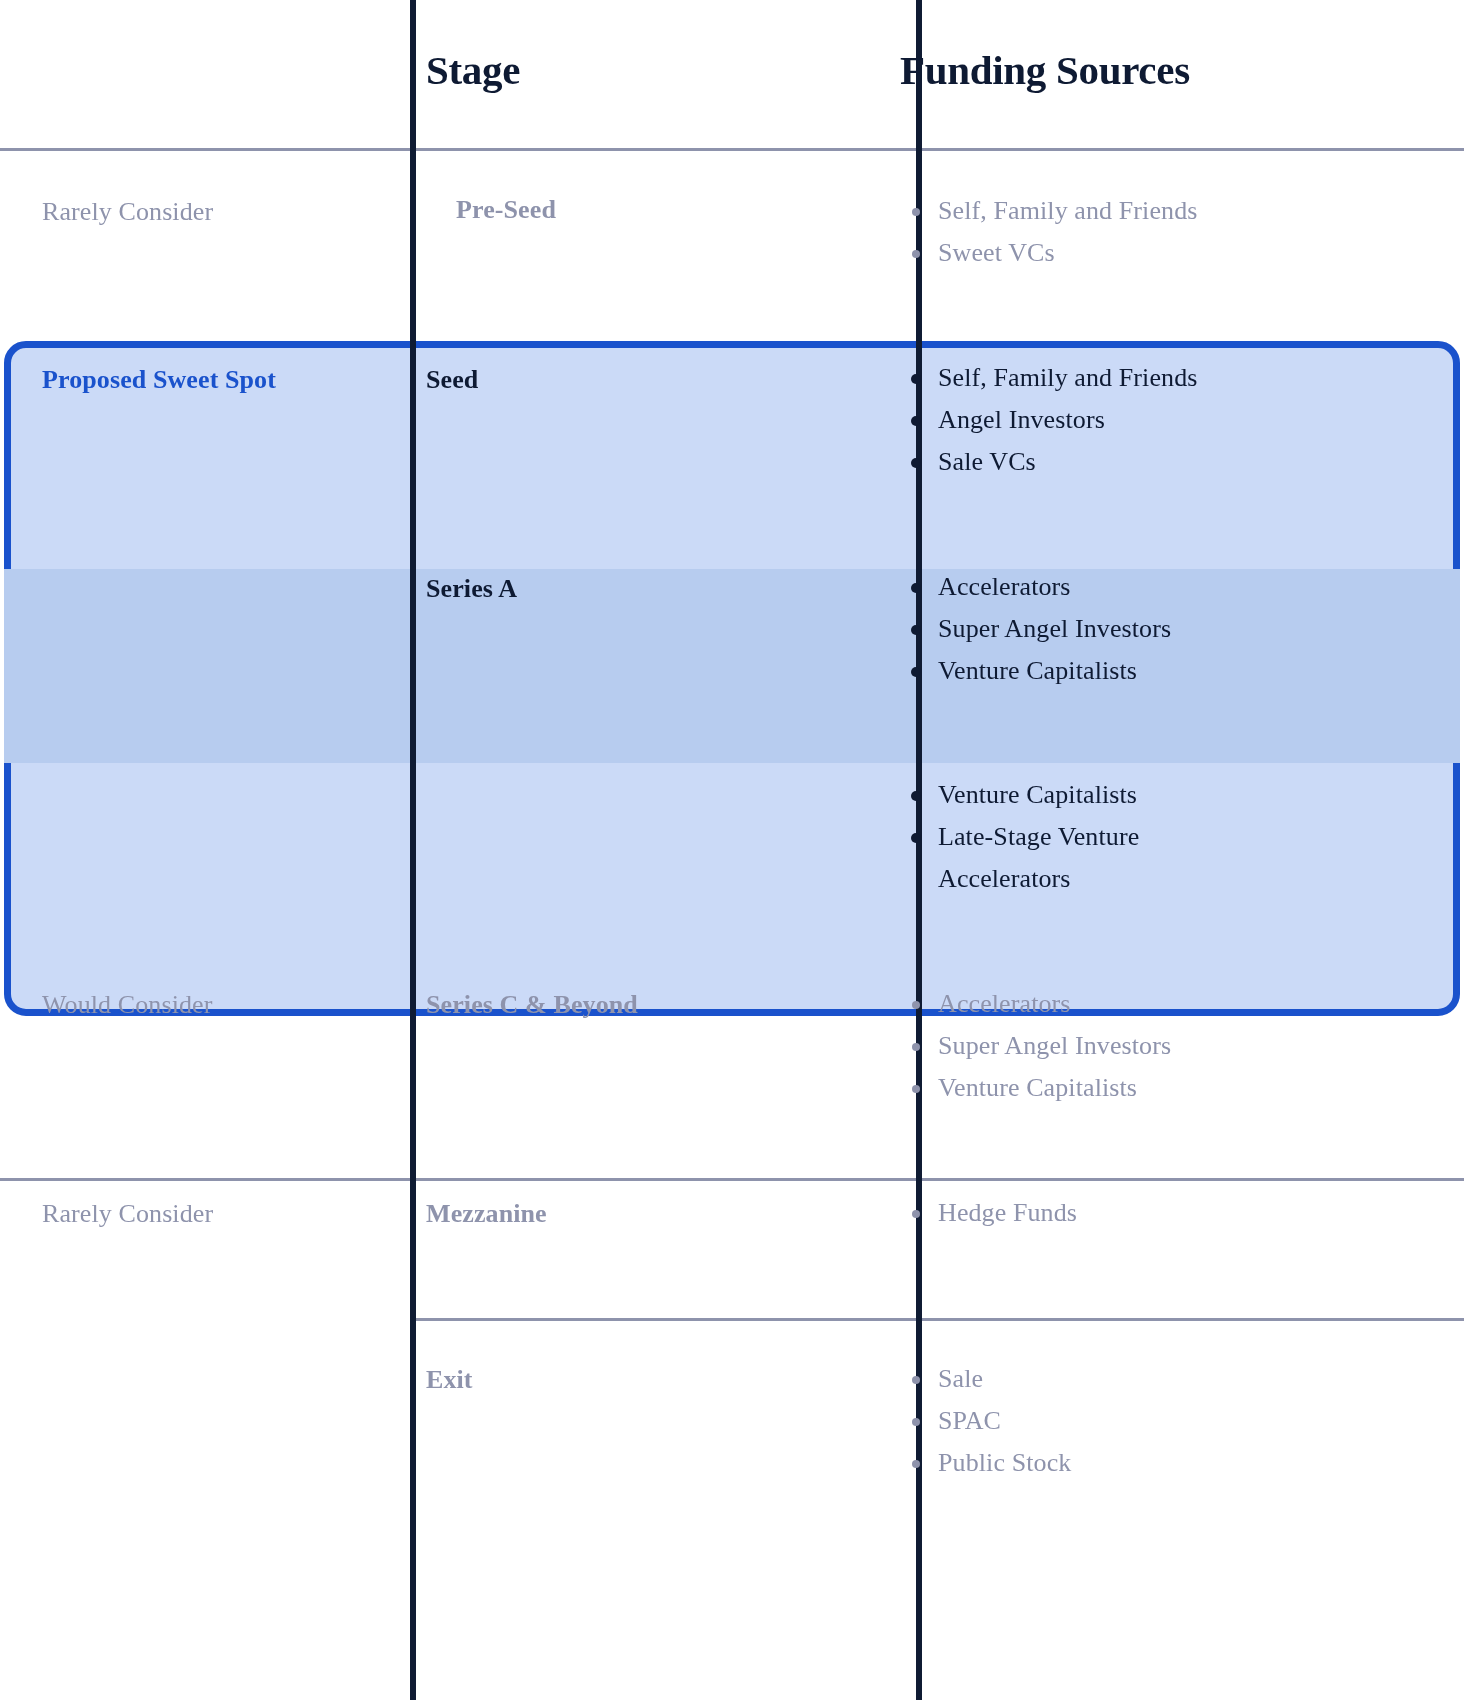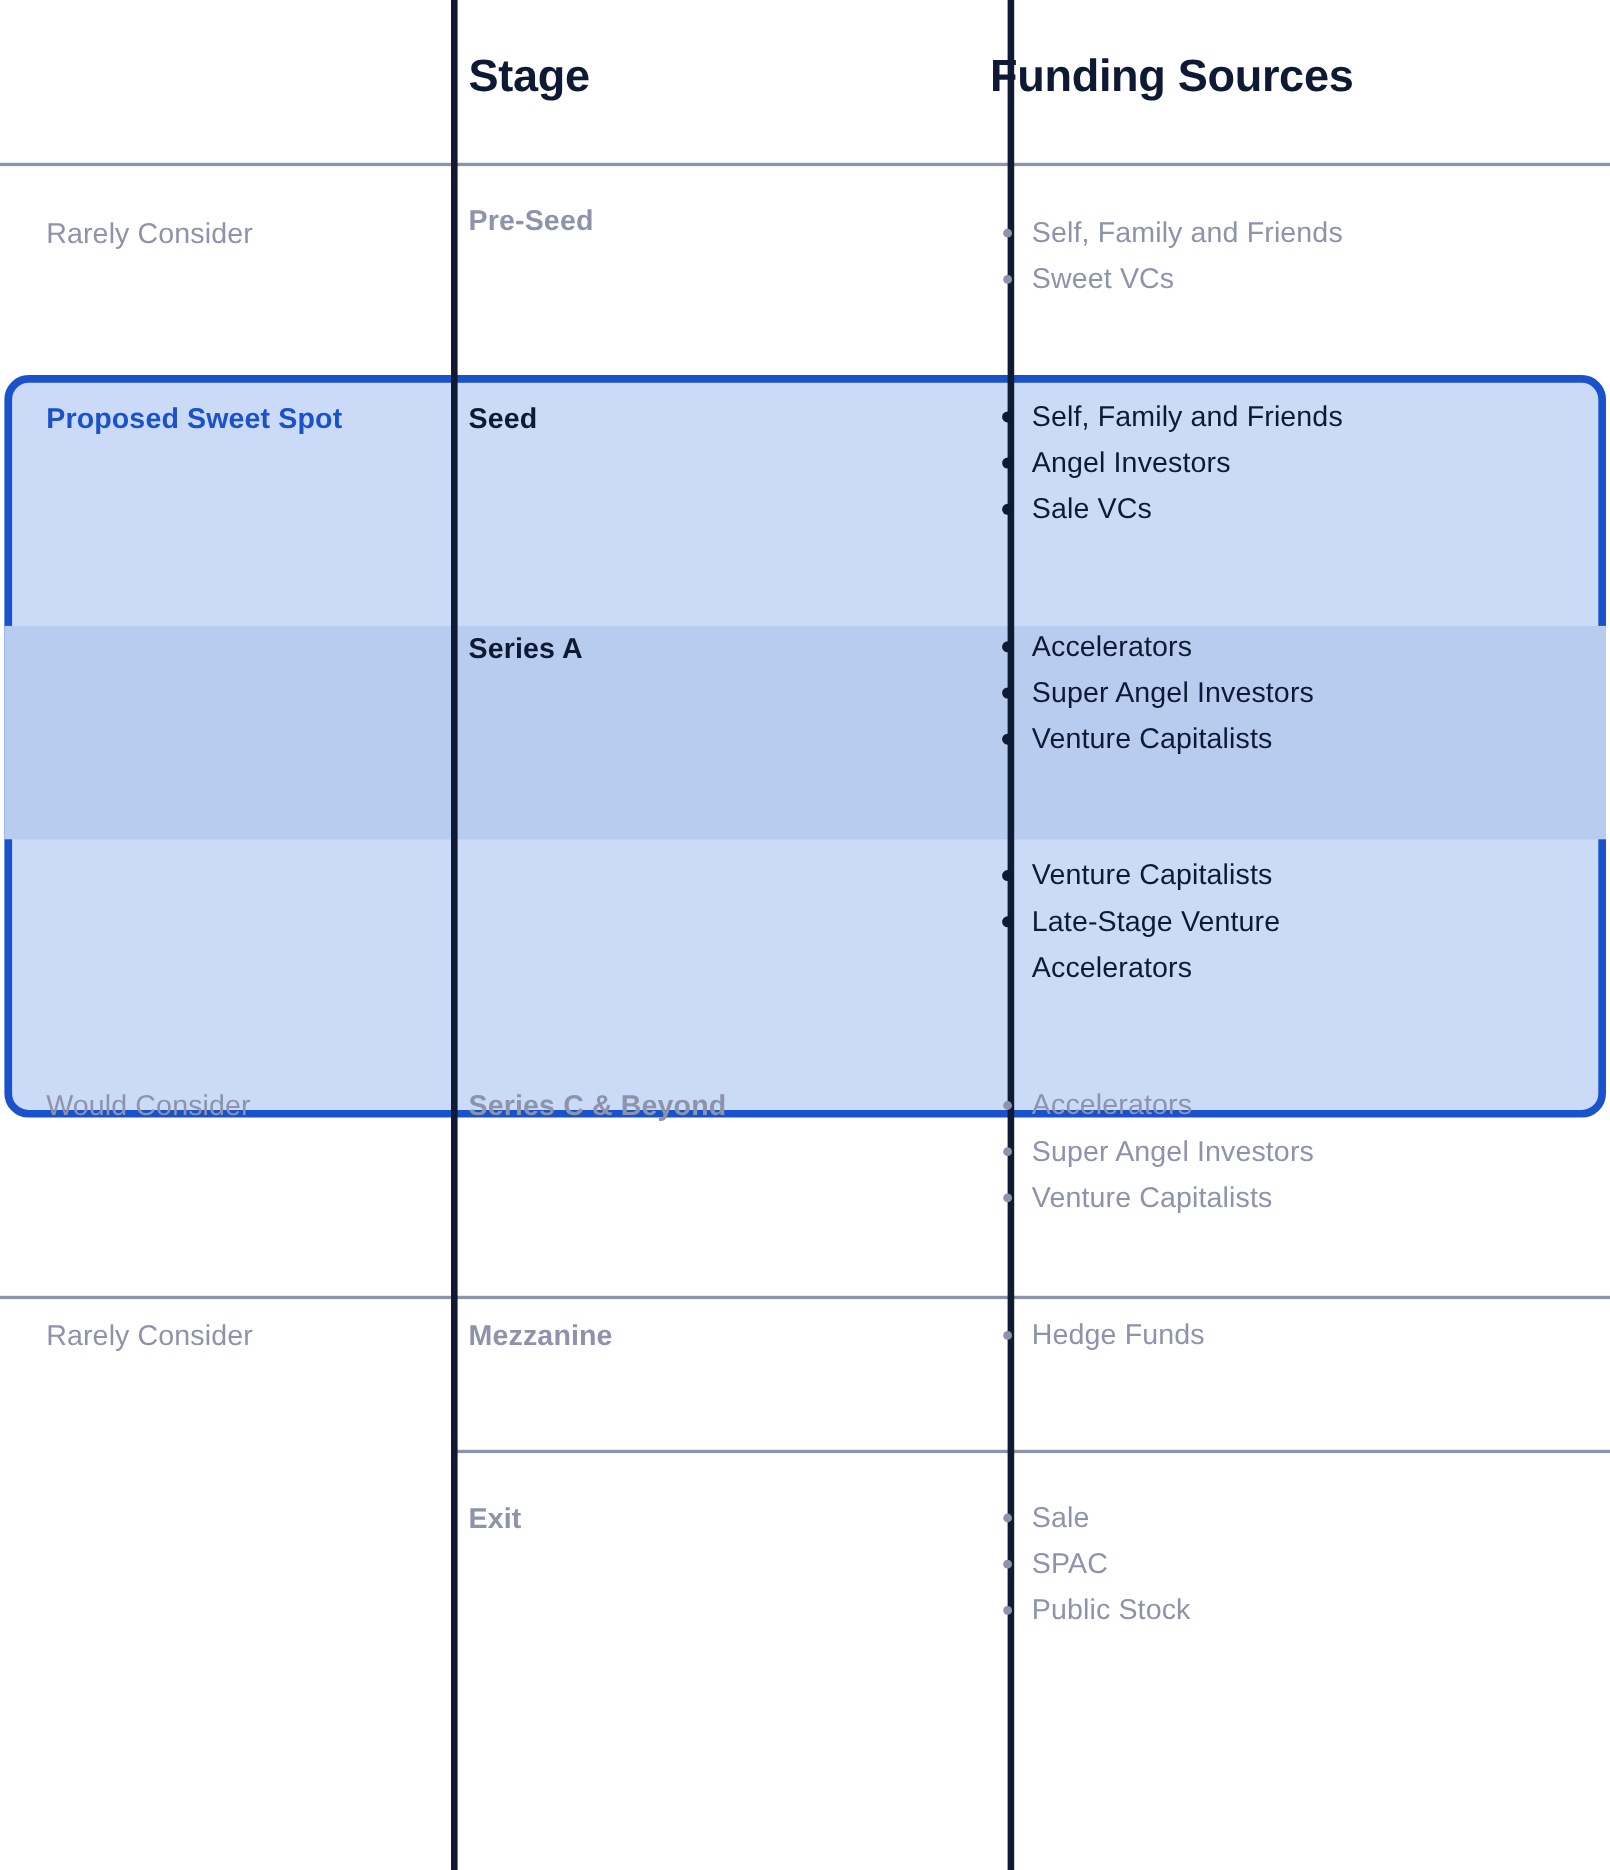--- a/index.html
+++ b/index.html
@@ -9,20 +9,21 @@
     background: #ffffff;
     font-family: "Liberation Sans", sans-serif;
     overflow: hidden;
   }
 
   #table-root {
     position: relative;
     width: 1464px;
     height: 1700px;
     background: #ffffff;
+    font-family: Liberation Serif, serif;
   }
 
   
   .vrule {
     position: absolute;
     top: 0;
     width: 6px;
     height: 1700px;
     background: #0F1B33;
     z-index: 6;
@@ -143,21 +144,21 @@
   <div class="vrule col2"></div>
 
   <div class="hrule header-sep"></div>
   <div class="hrule sec-sep"></div>
   <div class="hrule sub-sep"></div>
 
   <div class="cell col-b header-text" style="top:46px;">Stage</div>
   <div class="cell col-c header-text" style="top:46px;">Funding Sources</div>
 
   <div class="cell col-a label-plain-muted" style="top:197px;">Rarely Consider</div>
-  <div class="cell col-b label-muted" style="top:185px;">Pre-Seed</div>
+  <div class="cell col-b label-muted" style="top:195px;margin-left:30px;">Pre-Seed</div>
   <div class="cell col-c" style="top:190px;">
     <ul class="sources muted">
       <li>Self, Family and Friends</li>
       <li>Sweet VCs</li>
     </ul>
   </div>
 
   <div class="cell col-a label-accent" style="top:365px;">Proposed Sweet Spot</div>
   <div class="cell col-b label-strong" style="top:365px;">Seed</div>
   <div class="cell col-c" style="top:357px;">

